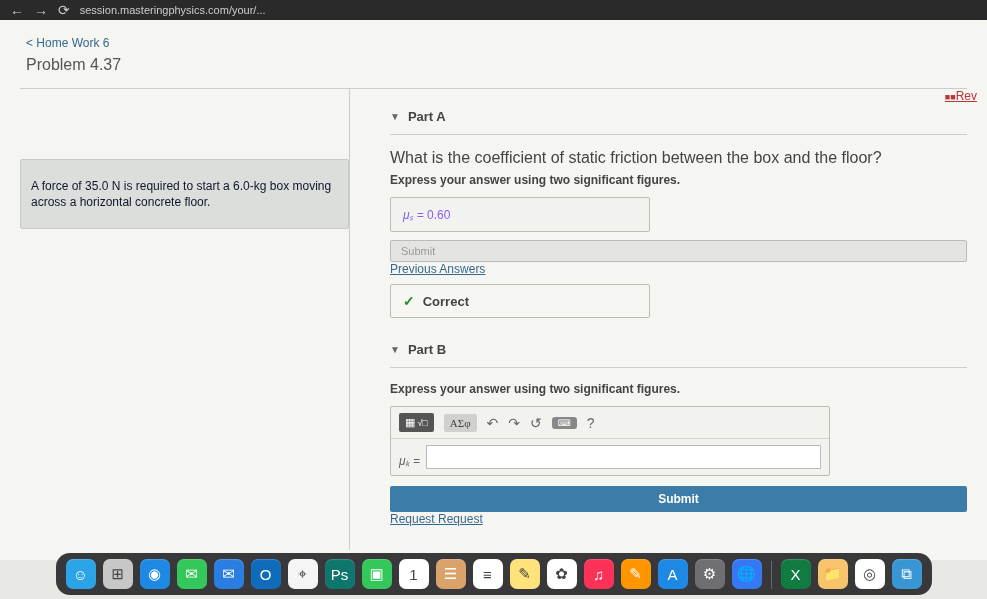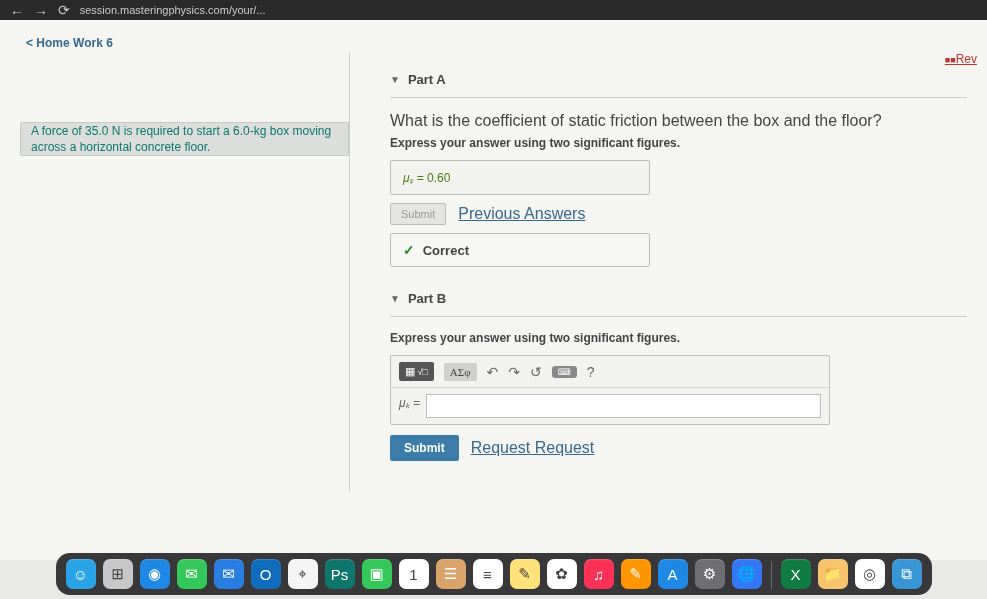--- a/index.html
+++ b/index.html
@@ -25,21 +25,21 @@
   .browser-bar .url { color: #ccc; font-size: 11px; }
   .page {
     background: #f5f5f2;
     padding: 10px 20px 0 20px;
     height: 540px;
   }
   .breadcrumb {
     color: #37698f;
     font-size: 12px;
     padding: 6px 0 2px 6px;
-    font-weight: bold;
+    font-weight: normal;
   }
   .problem-title {
     font-size: 16px;
     color: #555;
     padding: 4px 0 14px 6px;
     border-bottom: 1px solid #ccc;
   }
   .content {
     display: flex;
     gap: 0;
@@ -48,23 +48,23 @@
   .left-col {
     width: 330px;
     flex-shrink: 0;
     padding-top: 70px;
     border-right: 1px solid #ccc;
     min-height: 440px;
   }
   .problem-desc {
     background: #dcdedb;
     border: 1px solid #c8cac6;
-    padding: 0 10px;
-    font-size: 12px;
-    color: #0f766e;
+    padding: 18px 10px;
+    font-size: 12px;
+    color: #0f172a;
     line-height: 1.35;
     border-radius: 2px;
   }
   .right-col {
     flex: 1;
     padding: 20px 0 0 40px;
     position: relative;
   }
   .rev-link {
     position: absolute;
@@ -88,35 +88,35 @@
   }
   .disclosure { font-size: 10px; color: #666; }
   .question { font-size: 16px; color: #444; margin-bottom: 6px; }
   .instruction { font-size: 12px; font-weight: bold; color: #444; margin-bottom: 10px; }
   .answer-box {
     border: 1px solid #bdbdb8;
     background: #f2f2ee;
     padding: 8px 12px;
     width: 260px;
     font-size: 12px;
-    color: #4d7c0f;
+    color: #8b5cf6;
     border-radius: 2px;
     margin-bottom: 8px;
   }
   .answer-box .var { font-style: italic; }
-  .row { display: flex; align-items: center; gap: 12px; margin-bottom: 8px; }
+  .row { display: flex; margin-bottom: 8px; flex-direction: column; }
   .btn-disabled {
     background: #e4e4e0;
     border: 1px solid #bbb;
     color: #999;
     padding: 4px 10px;
     font-size: 11px;
     border-radius: 2px;
   }
-  .link { color: #37698f; text-decoration: underline; font-size: 16px; cursor: pointer; }
+  .link { color: #37698f; text-decoration: underline; font-size: 12px; cursor: pointer; }
   .correct-box {
     border: 1px solid #bdbdb8;
     background: #f6f6f2;
     padding: 8px 12px;
     width: 260px;
     display: flex;
     align-items: center;
     gap: 8px;
     font-weight: bold;
     color: #444;
@@ -145,21 +145,21 @@
     border-radius: 2px;
     display: inline-flex;
     align-items: center;
     gap: 2px;
   }
   .tb-btn.light { background: #d0d0cc; color: #444; font-family: Liberation Serif, serif; }
   .tb-icon { color: #666; font-size: 14px; cursor: pointer; }
   .tb-pill { background: #888; color:#fff; font-size:9px; padding:1px 6px; border-radius:3px;}
   .input-row {
     display: flex;
-    align-items: flex-start;
+    align-items: flex-end;
     padding: 6px 8px;
     gap: 6px;
   }
   .input-row .var { font-style: italic; color: #666; font-size: 12px; }
   .input-row input {
     flex: 1;
     border: 1px solid #bbb;
     padding: 4px 6px;
     background: #fff;
     font-size: 12px;
@@ -201,20 +201,21 @@
 
 <div class="browser-bar">
   <span class="nav-btn">←</span>
   <span class="nav-btn">→</span>
   <span class="nav-btn">⟳</span>
   <span class="url">session.masteringphysics.com/your/...</span>
 </div>
 
 <div class="page">
   <div class="breadcrumb">&lt; Home Work 6</div>
+  <div class="problem-title">Problem 4.37</div>
 
   <div class="content">
     <div class="left-col">
       <div class="problem-desc">A force of 35.0 N is required to start a 6.0-kg box moving across a horizontal concrete floor.</div>
     </div>
 
     <div class="right-col">
       <span class="rev-link">Rev</span>
 
       <div class="part">

